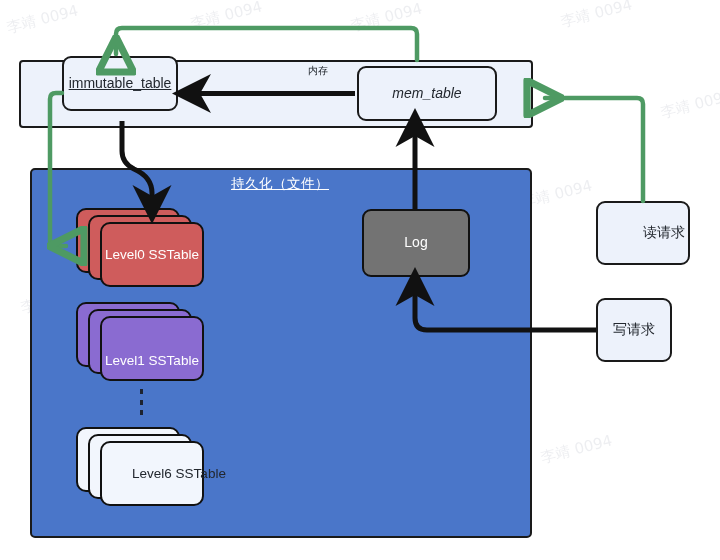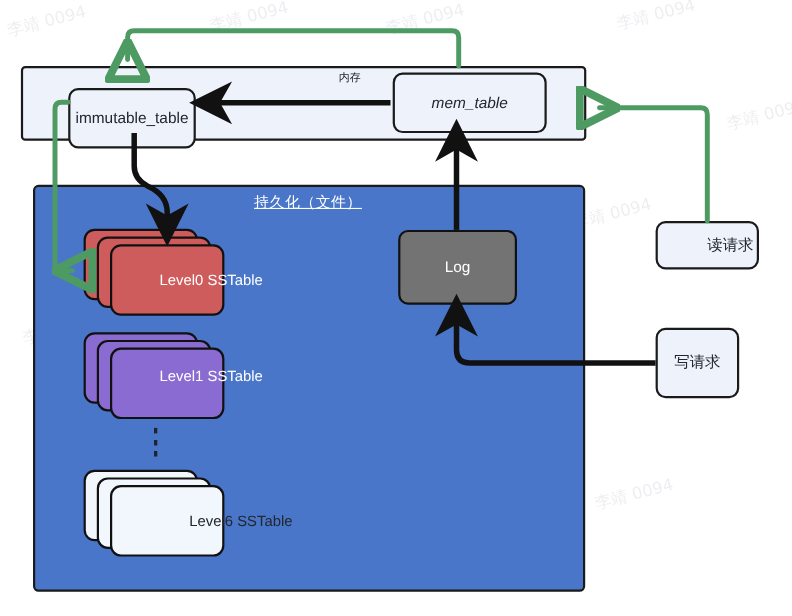--- a/index.html
+++ b/index.html
@@ -66,21 +66,20 @@
     border: 2.5px solid #111111;
     border-radius: 10px;
   }
   .sst-label {
     position: absolute;
     display: flex;
     align-items: center;
     justify-content: center;
     font-size: 13.5px;
     pointer-events: none;
-    padding-left: 40px;
   }
   .log-node {
     background: #737373;
     border: 2.5px solid #111111;
     color: #ffffff;
   }
   .dots {
     position: absolute;
     display: flex;
     flex-direction: column;
@@ -131,39 +130,39 @@
   <div class="persist-label" style="left:205px; top:175px; width:150px;text-decoration:underline;">持久化（文件）</div>
 
   <div class="sst-card" style="left:76px;  top:208px; width:104px; height:65px; background:#cf5c5c;"></div>
   <div class="sst-card" style="left:88px;  top:215px; width:104px; height:65px; background:#cf5c5c;"></div>
   <div class="sst-card" style="left:100px; top:222px; width:104px; height:65px; background:#cf5c5c;"></div>
   <div class="sst-label" style="left:100px; top:222px; width:104px; height:65px; color:#ffffff;">Level0 SSTable</div>
 
   <div class="sst-card" style="left:76px;  top:302px; width:104px; height:65px; background:#8a6bd1;"></div>
   <div class="sst-card" style="left:88px;  top:309px; width:104px; height:65px; background:#8a6bd1;"></div>
   <div class="sst-card" style="left:100px; top:316px; width:104px; height:65px; background:#8a6bd1;"></div>
-  <div class="sst-label" style="left:100px; top:309px; width:104px; height:65px; color:#ffffff;">Level1 SSTable</div>
+  <div class="sst-label" style="left:100px; top:328px; width:104px; height:65px; color:#ffffff;">Level1 SSTable</div>
 
   <div class="dots" style="left:138px; top:389px; width:6px; height:26px;">
     <i></i>
       <i></i>
       <i></i>
   </div>
 
   <div class="sst-card" style="left:76px;  top:427px; width:104px; height:65px; background:#f2f6fd;"></div>
   <div class="sst-card" style="left:88px;  top:434px; width:104px; height:65px; background:#f2f6fd;"></div>
   <div class="sst-card" style="left:100px; top:441px; width:104px; height:65px; background:#f2f6fd;"></div>
   <div class="sst-label" style="left:100px; top:441px; width:104px; height:65px; color:#22272e;margin-left:27px;">Level6 SSTable</div>
 
   <div class="node log-node" style="left:362px; top:209px; width:108px; height:68px;">Log</div>
 
-  <div class="node plain-node" style="left:62px; top:80px; width:116px; height:55px;">immutable_table</div>
+  <div class="node plain-node" style="left:62px; top:56px; width:116px; height:55px;text-decoration:underline;">immutable_table</div>
   <div class="node plain-node" style="left:357px; top:66px; width:140px; height:55px;font-style:italic;">mem_table</div>
 
-  <div class="node plain-node" style="left:596px; top:201px; width:94px; height:44px;padding-left:42px;">读请求</div>
+  <div class="node plain-node" style="left:596px; top:201px; width:94px; height:64px;padding-left:42px;">读请求</div>
   <div class="node plain-node" style="left:596px; top:298px; width:76px; height:64px;">写请求</div>
 
   <svg class="layer" viewBox="0 0 720 560">
     <defs>
       <marker id="bk" markerWidth="9" markerHeight="9" refX="4.2" refY="4.5" orient="auto" markerUnits="strokeWidth">
         <path d="M0.4,0.6 L8.2,4.5 L0.4,8.4 L2.6,4.5 Z" fill="#111111"></path>
       </marker>
       <marker id="gr" markerWidth="9" markerHeight="9" refX="4.2" refY="4.5" orient="auto" markerUnits="strokeWidth">
         <path d="M8.2,0.6 L8.2,8.4 L0.4,4.5 Z" fill="none" stroke="#4e9a63" stroke-width="1.6" stroke-linecap="round" stroke-linejoin="round"></path>
       </marker>

